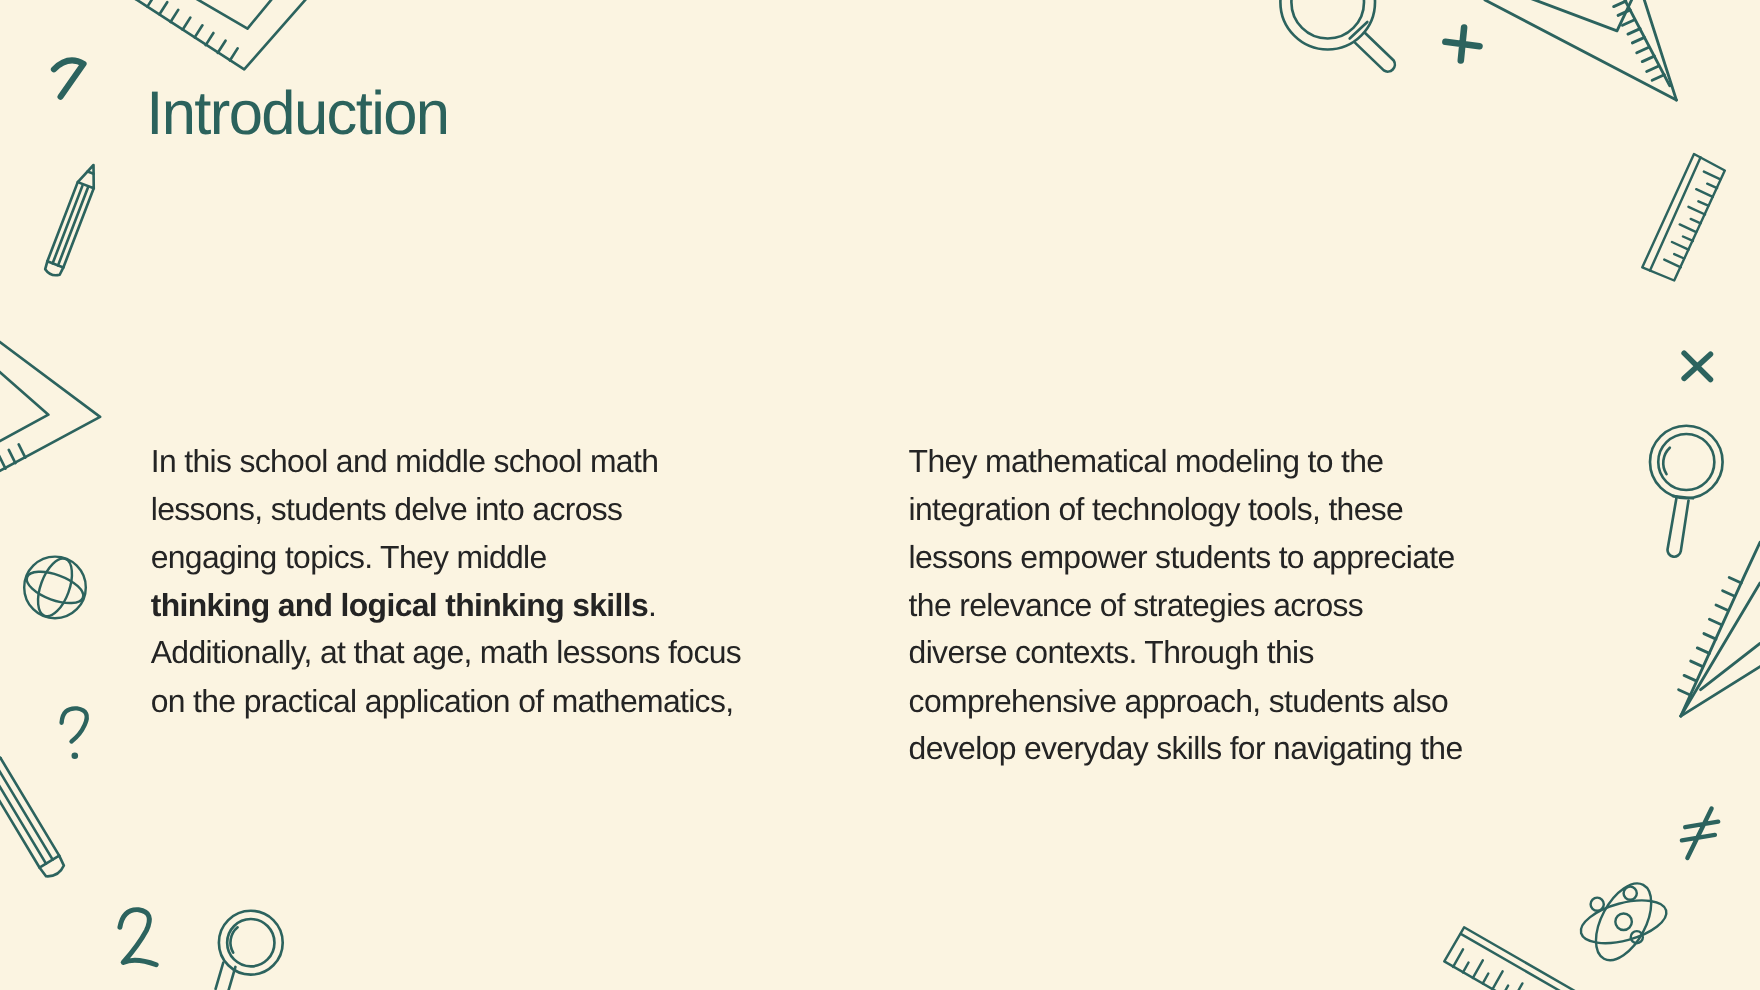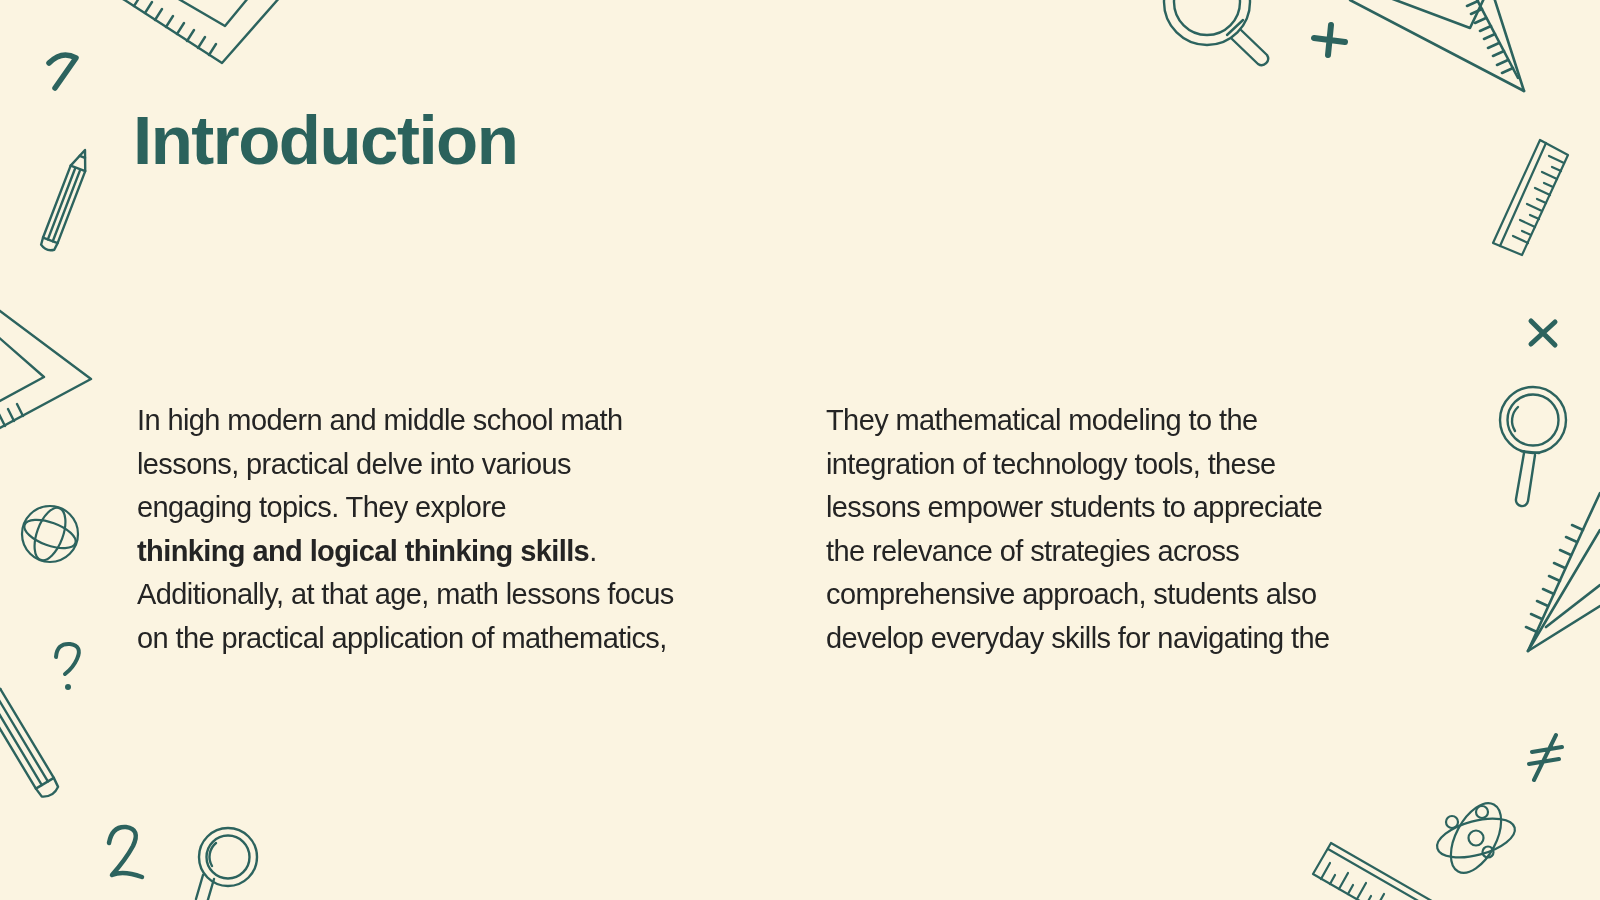--- a/index.html
+++ b/index.html
@@ -12,22 +12,22 @@
   body{background:var(--background);}
   .stage{
     position:relative;width:1600px;height:900px;overflow:hidden;
     background:var(--background);
     font-family:"Liberation Sans",sans-serif;
   }
   .doodles{position:absolute;left:0;top:0;width:1600px;height:900px;color:var(--doodle);}
   .doodles *{stroke:currentColor;fill:none;stroke-linecap:round;stroke-linejoin:round;}
   .doodles .fill{fill:currentColor;stroke:none;}
   h1.title{
-    position:absolute;left:133px;top:106px;margin:0;
-    font-size:69px;line-height:1;font-weight:700;letter-spacing:-1.5px;
+    position:absolute;left:133px;top:75px;margin:0;
+    font-size:56px;line-height:1;font-weight:400;letter-spacing:-1.5px;
     color:var(--title);
   }
   .col{
     position:absolute;top:399px;color:var(--body_text);
     font-size:29px;line-height:43.5px;letter-spacing:-0.6px;
     white-space:nowrap;
   }
   .col-left{left:137px;width:640px;}
   .col-right{left:826px;width:600px;}
   .col .bold{font-weight:700;}
@@ -154,29 +154,30 @@
     <g stroke-width="2.2">
       <path d="M1331 843 L1444 908 L1426 939 L1313 874 Z"></path>
       <path d="M1328 849 L1441 914"></path>
       <path d="M1321 879 l9 -16 M1330 884 l5 -9 M1339 889 l9 -16 M1348 894 l5 -9 M1357 899 l9 -16 M1366 905 l5 -9 M1375 910 l9 -16"></path>
     </g>
   </svg>
 
   <h1 class="title">Introduction</h1>
 
   <div class="col col-left">
-      <div><span>In high modern and middle school math</span></div>
-      <div><span>lessons, practical delve into various</span></div>
-      <div><span>engaging topics. They explore</span></div>
+      <div><span>In this school and middle school math</span></div>
+      <div><span>lessons, students delve into across</span></div>
+      <div><span>engaging topics. They middle</span></div>
       <div><span class="bold">thinking and logical thinking skills</span><span>.</span></div>
       <div><span>Additionally, at that age, math lessons focus</span></div>
       <div><span>on the practical application of mathematics,</span></div>
     </div>
   <div class="col col-right">
       <div><span>They mathematical modeling to the</span></div>
       <div><span>integration of technology tools, these</span></div>
       <div><span>lessons empower students to appreciate</span></div>
       <div><span>the relevance of strategies across</span></div>
+      <div><span>diverse contexts. Through this</span></div>
       <div><span>comprehensive approach, students also</span></div>
       <div><span>develop everyday skills for navigating the</span></div>
     </div>
 
 </div>
 
 </body></html>

